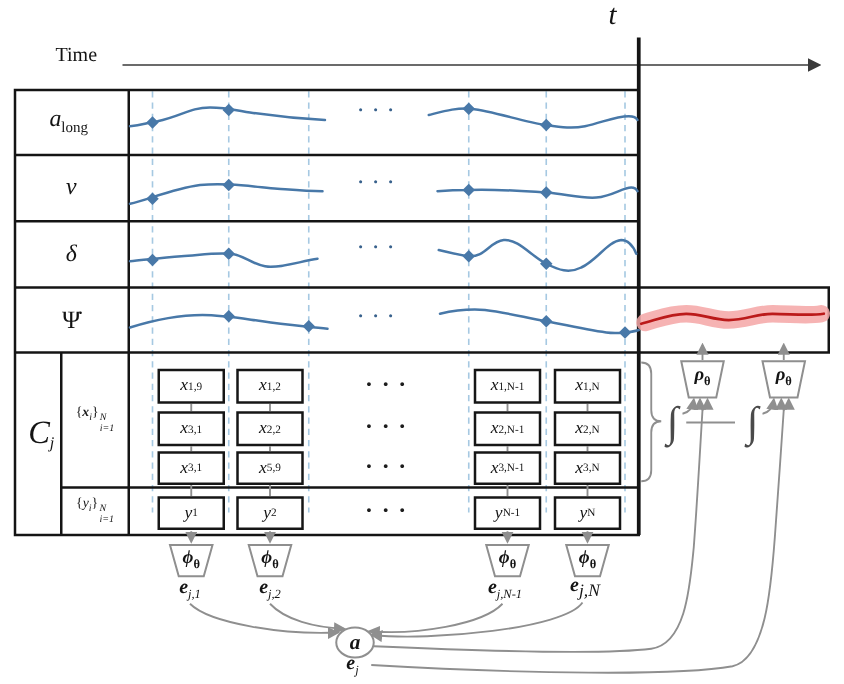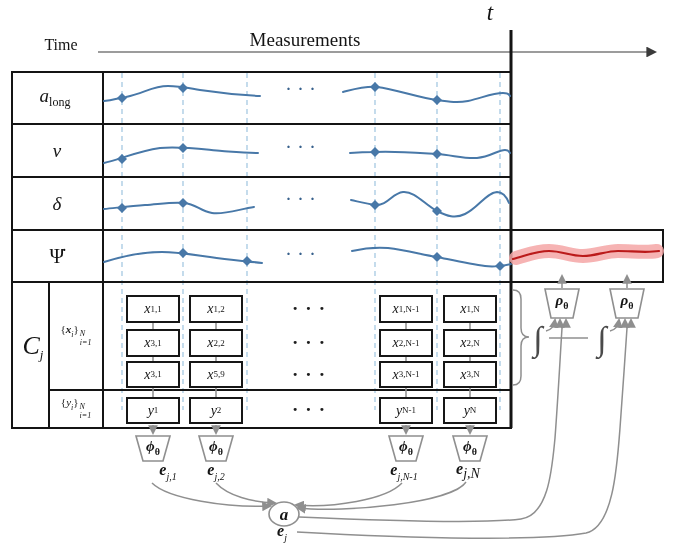--- a/index.html
+++ b/index.html
@@ -146,41 +146,40 @@
       <polygon class="shape" points="199,436 233,436 226,461 206,461"></polygon>
       <polygon class="shape" points="389,436 423,436 416,461 396,461"></polygon>
       <polygon class="shape" points="453,436 487,436 480,461 460,461"></polygon>
       <polygon class="shape" points="545,289 579,289 573,318 551,318"></polygon>
       <polygon class="shape" points="610,289 644,289 638,318 616,318"></polygon>
       <ellipse class="shape" cx="284" cy="514" rx="15" ry="12"></ellipse>
     </g>
   </svg>
 
   <span class="lbl" style="left:61px;top:45px;font-size:16px">Time</span>
-  <span class="lbl" style="left:305px;top:39px;font-size:19px">Measurements</span>
   <span class="lbl" style="left:490px;top:12px;font-size:23px"><i>t</i></span>
 
   <span class="lbl" style="left:55px;top:97px;font-size:19px"><i>a</i><sub style="font-size:12px">long</sub></span>
   <span class="lbl" style="left:57px;top:150px;font-size:19px"><i>v</i></span>
   <span class="lbl" style="left:57px;top:203px;font-size:19px"><i>δ</i></span>
   <span class="lbl" style="left:57px;top:256px;font-size:20px"><span>Ψ̇</span></span>
 
   <span class="lbl" style="left:33px;top:347px"><i style="font-size:26px">C</i><sub style="font-size:13px"><i>j</i></sub></span>
   <span class="lbl" style="left:76px;top:336px;font-size:11px"><span>{</span><span class="bvar">x</span><sub style="font-size:8px"><i>i</i></sub><span>}</span><span class="stack">
         <span>N</span>
         <span>i=1</span>
       </span></span>
   <span class="lbl" style="left:76px;top:409px;font-size:11px"><span>{</span><i>y</i><sub style="font-size:8px"><i>i</i></sub><span>}</span><span class="stack">
         <span>N</span>
         <span>i=1</span>
       </span></span>
 
   <div class="cell" style="left:126px;top:295px;width:54px;height:28px">
       <i>x</i>
-      <sub>1,1</sub>
+      <sub>1,9</sub>
     </div>
   <div class="cell" style="left:126px;top:329px;width:54px;height:28px">
       <i>x</i>
       <sub>3,1</sub>
     </div>
   <div class="cell" style="left:126px;top:361px;width:54px;height:27px">
       <i>x</i>
       <sub>3,1</sub>
     </div>
   <div class="cell" style="left:126px;top:397px;width:54px;height:27px">
@@ -246,21 +245,21 @@
   <span class="dots dots-box" style="left:312px;top:308px">···</span>
   <span class="dots dots-box" style="left:312px;top:342px">···</span>
   <span class="dots dots-box" style="left:312px;top:374px">···</span>
   <span class="dots dots-box" style="left:312px;top:409px">···</span>
 
   <span class="lbl" style="left:153px;top:448px;font-size:15px"><b><i>ϕ</i></b><sub style="font-size:10px;font-weight:bold">θ</sub></span>
   <span class="lbl" style="left:216px;top:448px;font-size:15px"><b><i>ϕ</i></b><sub style="font-size:10px;font-weight:bold">θ</sub></span>
   <span class="lbl" style="left:406px;top:448px;font-size:15px"><b><i>ϕ</i></b><sub style="font-size:10px;font-weight:bold">θ</sub></span>
   <span class="lbl" style="left:470px;top:448px;font-size:15px"><b><i>ϕ</i></b><sub style="font-size:10px;font-weight:bold">θ</sub></span>
 
-  <span class="lbl" style="left:168px;top:472px;font-size:16px"><b><i>e</i></b><sub style="font-size:10px"><i>j,1</i></sub></span>
+  <span class="lbl" style="left:152px;top:472px;font-size:16px"><b><i>e</i></b><sub style="font-size:10px"><i>j,1</i></sub></span>
   <span class="lbl" style="left:216px;top:472px;font-size:16px"><b><i>e</i></b><sub style="font-size:10px"><i>j,2</i></sub></span>
   <span class="lbl" style="left:404px;top:472px;font-size:16px"><b><i>e</i></b><sub style="font-size:10px"><i>j,N-1</i></sub></span>
   <span class="lbl" style="left:468px;top:471px;font-size:16px"><b><i>e</i></b><sub style="font-size:14px"><i>j,N</i></sub></span>
 
   <span class="lbl" style="left:538px;top:339px;font-size:34px;color:#4a4a4a">∫</span>
   <span class="lbl" style="left:602px;top:339px;font-size:34px;color:#4a4a4a">∫</span>
 
   <span class="lbl" style="left:562px;top:302px;font-size:15px"><b><i>ρ</i></b><sub style="font-size:10px;font-weight:bold">θ</sub></span>
   <span class="lbl" style="left:627px;top:302px;font-size:15px"><b><i>ρ</i></b><sub style="font-size:10px;font-weight:bold">θ</sub></span>
 

